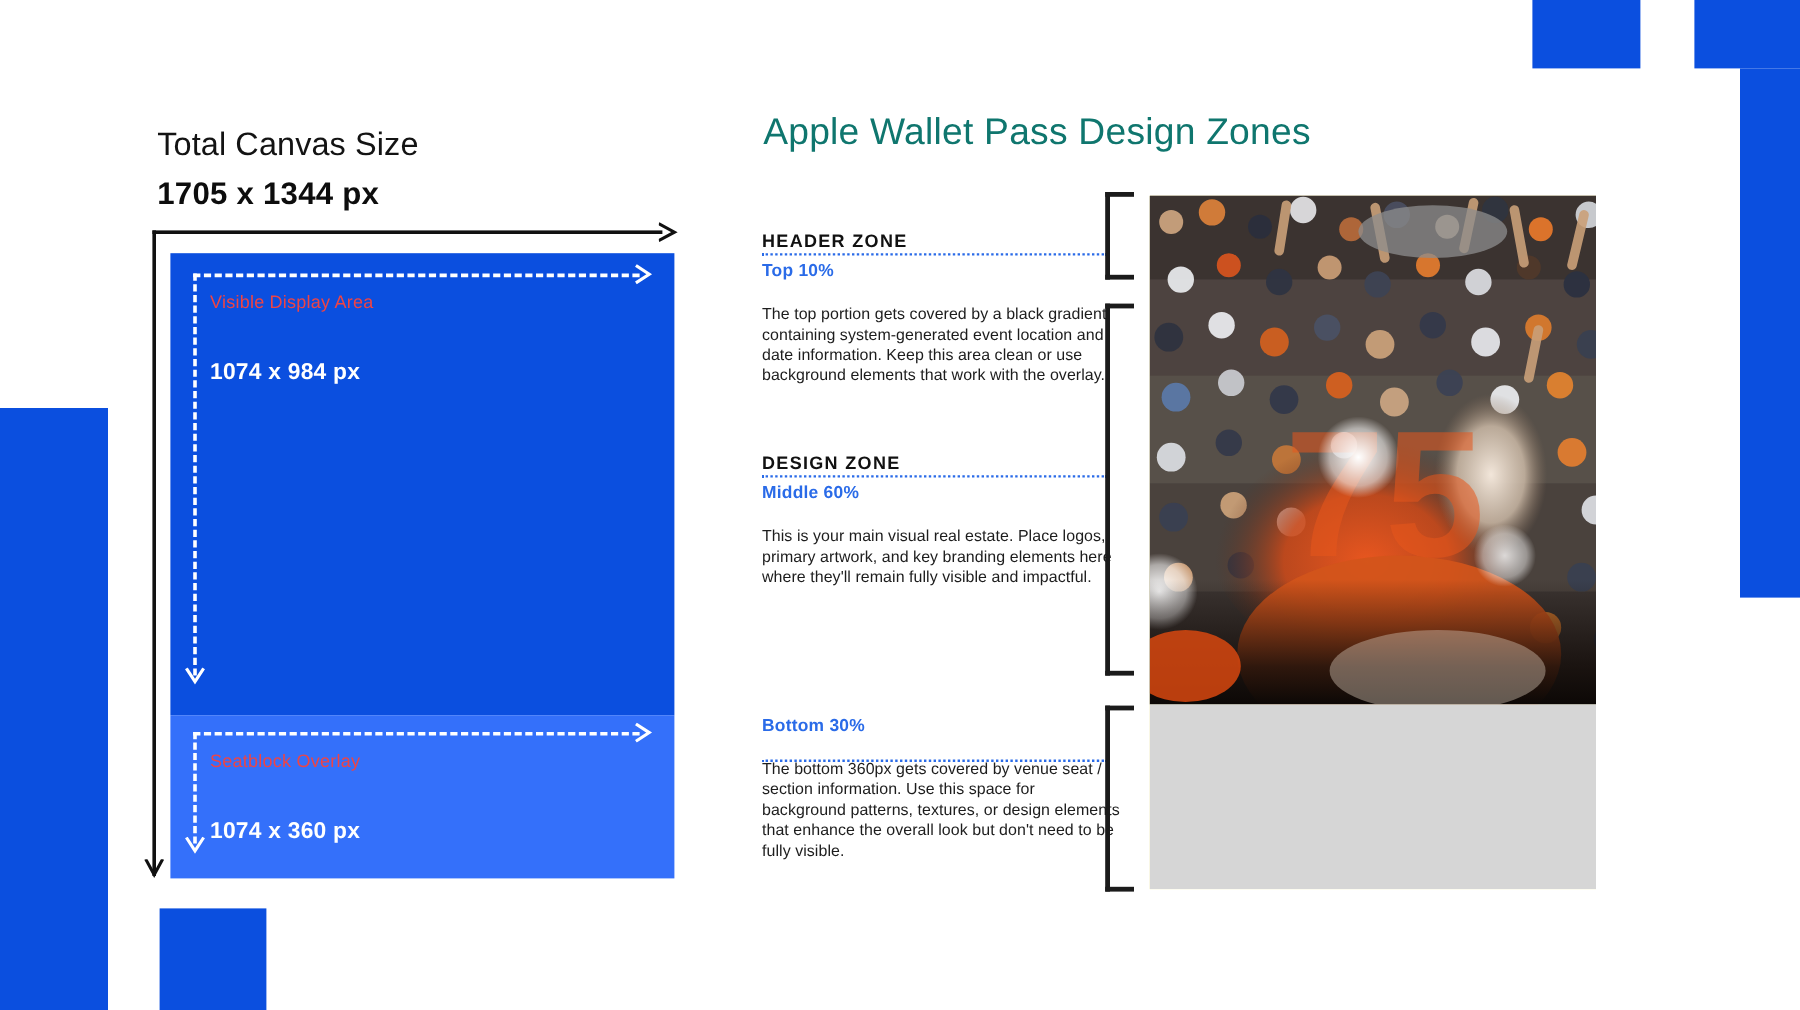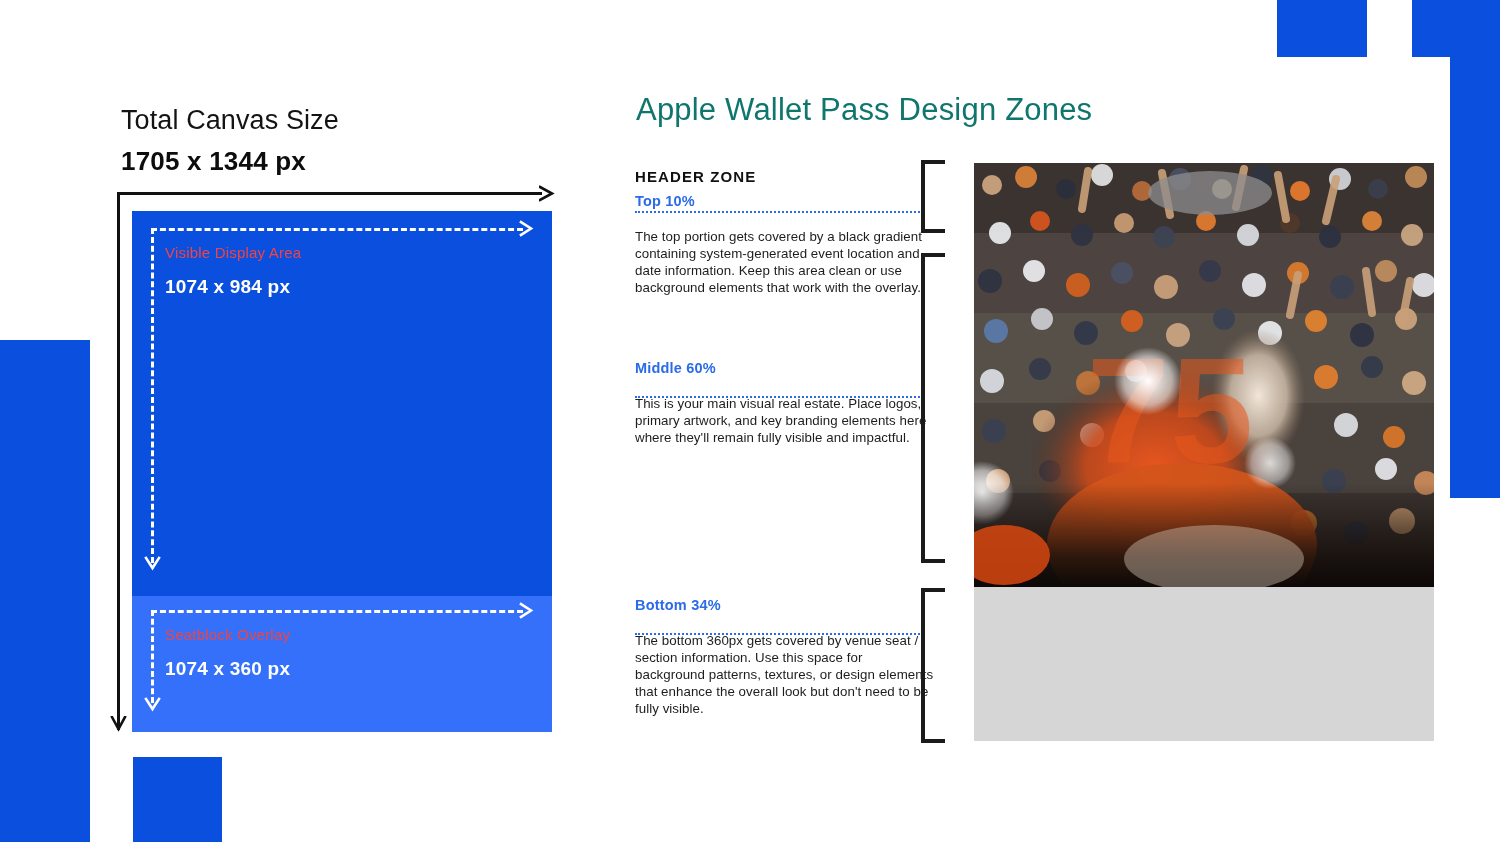--- a/index.html
+++ b/index.html
@@ -13,21 +13,21 @@
 
   
   .deco { position: absolute; background: #0B4FDF; }
   #deco-tr-small  { left: 1277px; top: 0;    width: 90px;  height: 57px; }
   #deco-tr-wide   { left: 1412px; top: 0;    width: 88px;  height: 57px; }
   #deco-tr-strip  { left: 1450px; top: 57px; width: 50px;  height: 441px; }
   #deco-left      { left: 0;      top: 340px;width: 90px;  height: 502px; }
   #deco-bottom    { left: 133px;  top: 757px;width: 89px;  height: 85px; }
 
   
-  #left-panel { position: absolute; left: 3px; top: 0; width: 600px; height: 656px; }
+  #left-panel { position: absolute; left: 13px; top: 0; width: 600px; height: 656px; }
 
   #canvas-title {
     position: absolute; left: 118px; top: 105px;
     font-size: 27px; color: #131313; font-weight: 400; letter-spacing: .1px;
     white-space: nowrap;
   }
   #canvas-dims {
     position: absolute; left: 118px; top: 146px;
     font-size: 26px; color: #0d0d0d; font-weight: 700; letter-spacing: .2px;
     white-space: nowrap;
@@ -59,21 +59,21 @@
     position: absolute; left: 129px; top: 596px; width: 420px; height: 136px;
     background: #3470FA;
   }
 
   .box-label {
     position: absolute; color: #ef4444; font-size: 15px; font-weight: 400;
     white-space: nowrap; letter-spacing: .2px;
   }
   .box-dims {
     position: absolute; color: #ffffff; font-size: 19px; font-weight: 700;
-    white-space: nowrap; letter-spacing: .2px;
+    white-space: nowrap; letter-spacing: .2px; margin-top: 24px;
   }
   #visible-label    { left: 162px; top: 244px; }
   #visible-dims     { left: 162px; top: 276px; }
   #seatblock-label  { left: 162px; top: 626px; }
   #seatblock-dims   { left: 162px; top: 658px; }
 
   
   .dash-h {
     position: absolute; height: 0;
     border-top: 3px dashed #ffffff;
@@ -94,21 +94,21 @@
 
   #main-title {
     position: absolute; left: 36px; top: 92px;
     font-size: 31px; color: #0f766e; font-weight: 400; letter-spacing: .2px;
     white-space: nowrap;
   }
 
   .zone-block { position: absolute; left: 35px; width: 300px; }
   .zone-name {
     font-size: 15px; font-weight: 700; color: #111; letter-spacing: 1.1px;
-    text-transform: uppercase; line-height: 1.2;
+    text-transform: uppercase; line-height: 1.2; margin-top: 25px;
   }
   .zone-pct {
     font-size: 14.5px; font-weight: 700; color: #2A6BE8; letter-spacing: .2px;
     margin-top: 7px; line-height: 1.2;
   }
   .zone-rule {
     position: absolute; left: 35px; height: 0;
     border-top: 2.5px dotted #2A6BE8;
   }
   .zone-desc {
@@ -130,21 +130,21 @@
   .bracket .abar { position: absolute; left: 0; width: 24px; height: 4px; background: #1b1b1b; }
   .bracket .abar.top { top: 0; }
   .bracket .abar.bot { bottom: 0; }
 
   #bracket-header    { left: 321px; top: 160px; width: 24px; height: 73px; }
   #bracket-design    { left: 321px; top: 253px; width: 24px; height: 310px; }
   #bracket-seatblock { left: 321px; top: 588px; width: 24px; height: 155px; }
 
   
   #pass-preview {
-    position: absolute; left: 374px; top: 163px; width: 460px; height: 578px;
+    position: absolute; left: 358px; top: 163px; width: 372px; height: 578px;
     background: #fef9c3; overflow: hidden;
   }
   #photo {
     position: absolute; left: 0; top: 0; width: 460px; height: 424px;
     overflow: hidden; background: #2b2320;
   }
   #photo svg { display: block; width: 460px; height: 424px; }
   #seatblock-gray {
     position: absolute; left: 0; top: 424px; width: 460px; height: 154px;
     background: #d6d6d6;
@@ -217,27 +217,28 @@
     <div id="main-title">Apple Wallet Pass Design Zones</div>
 
     <div class="zone-block" id="zone-header">
       <div class="zone-name">HEADER ZONE</div>
       <div class="zone-pct">Top 10%</div>
       <div class="zone-desc" style="margin-top:18px;">The top portion gets covered by a black gradient containing system-generated event location and date information. Keep this area clean or use background elements that work with the overlay.</div>
     </div>
     <div class="zone-rule" id="rule-header"></div>
 
     <div class="zone-block" id="zone-design">
+      <div class="zone-name">DESIGN ZONE</div>
       <div class="zone-pct">Middle 60%</div>
       <div class="zone-desc" style="margin-top:18px;">This is your main visual real estate. Place logos, primary artwork, and key branding elements here where they'll remain fully visible and impactful.</div>
     </div>
     <div class="zone-rule" id="rule-design"></div>
 
     <div class="zone-block" id="zone-seatblock">
-      <div class="zone-pct">Bottom 34%</div>
+      <div class="zone-pct">Bottom 30%</div>
       <div class="zone-desc" style="margin-top:18px;">The bottom 360px gets covered by venue seat / section information. Use this space for background patterns, textures, or design elements that enhance the overall look but don't need to be fully visible.</div>
     </div>
     <div class="zone-rule" id="rule-seatblock"></div>
 
     <div class="bracket" id="bracket-header">
       <div class="vbar"></div>
         <div class="abar top"></div>
         <div class="abar bot"></div>
     </div>
     <div class="bracket" id="bracket-design">

